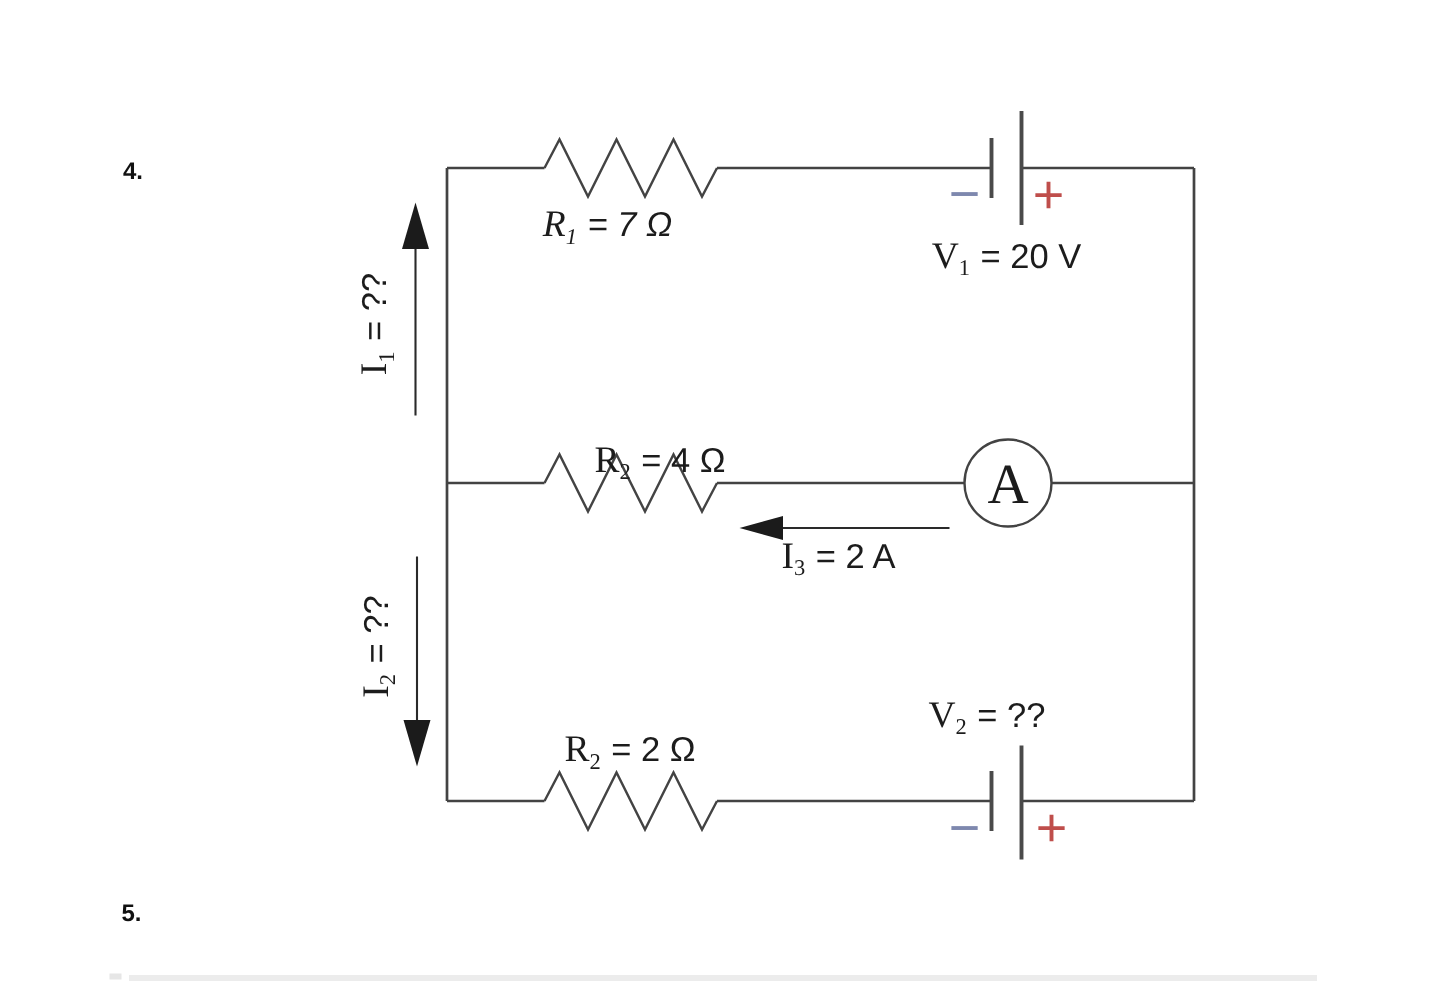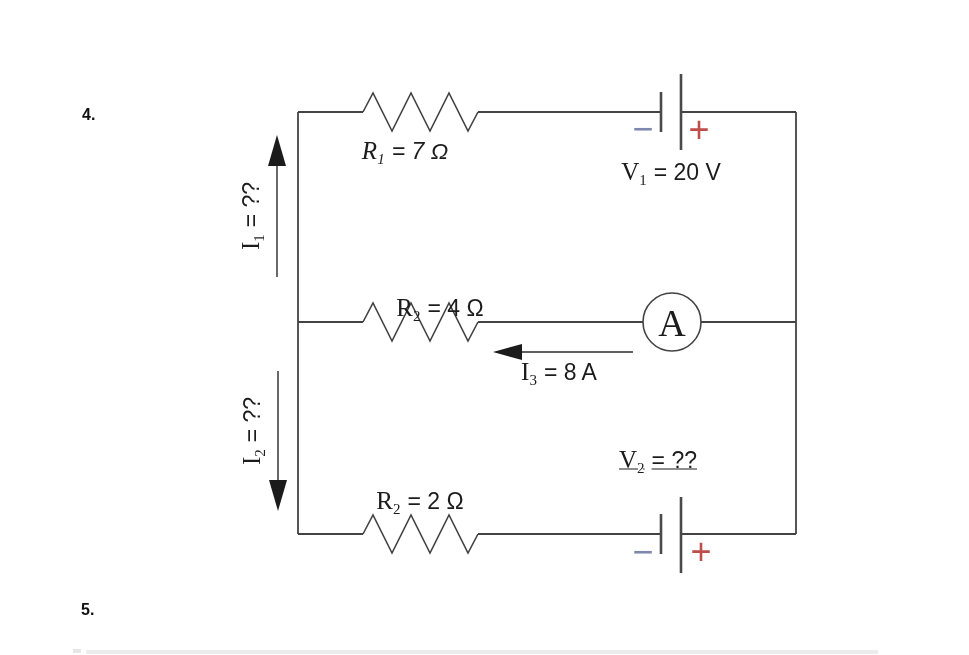--- a/index.html
+++ b/index.html
@@ -136,28 +136,28 @@
 
   <div class="clabel" style="left:671px;top:171px;">
     <span class="sym">V</span><sub>1</sub><span class="val">= 20 V</span>
   </div>
 
   <div class="clabel" style="left:440px;top:286px;margin-top:21px;">
     <span class="sym">R</span><sub>2</sub><span class="val">= 4 Ω</span>
   </div>
 
   <div class="clabel" style="left:559px;top:371px;">
-    <span class="sym">I</span><sub>3</sub><span class="val">= 8 A</span>
+    <span class="sym">I</span><sub>3</sub><span class="val">= 2 A</span>
   </div>
 
   <div class="clabel" style="left:420px;top:500px;">
     <span class="sym">R</span><sub>2</sub><span class="val">= 2 Ω</span>
   </div>
 
-  <div class="clabel" style="left:658px;top:459px;text-decoration:underline;">
+  <div class="clabel" style="left:658px;top:477px;">
     <span class="sym">V</span><sub>2</sub><span class="val">= ??</span>
   </div>
 
   <div class="clabel rot" style="left:250px;top:216px;">
     <span class="sym">I</span><sub>1</sub><span class="val">= ??</span>
   </div>
 
   <div class="clabel rot" style="left:251px;top:431px;">
     <span class="sym">I</span><sub>2</sub><span class="val">= ??</span>
   </div>

